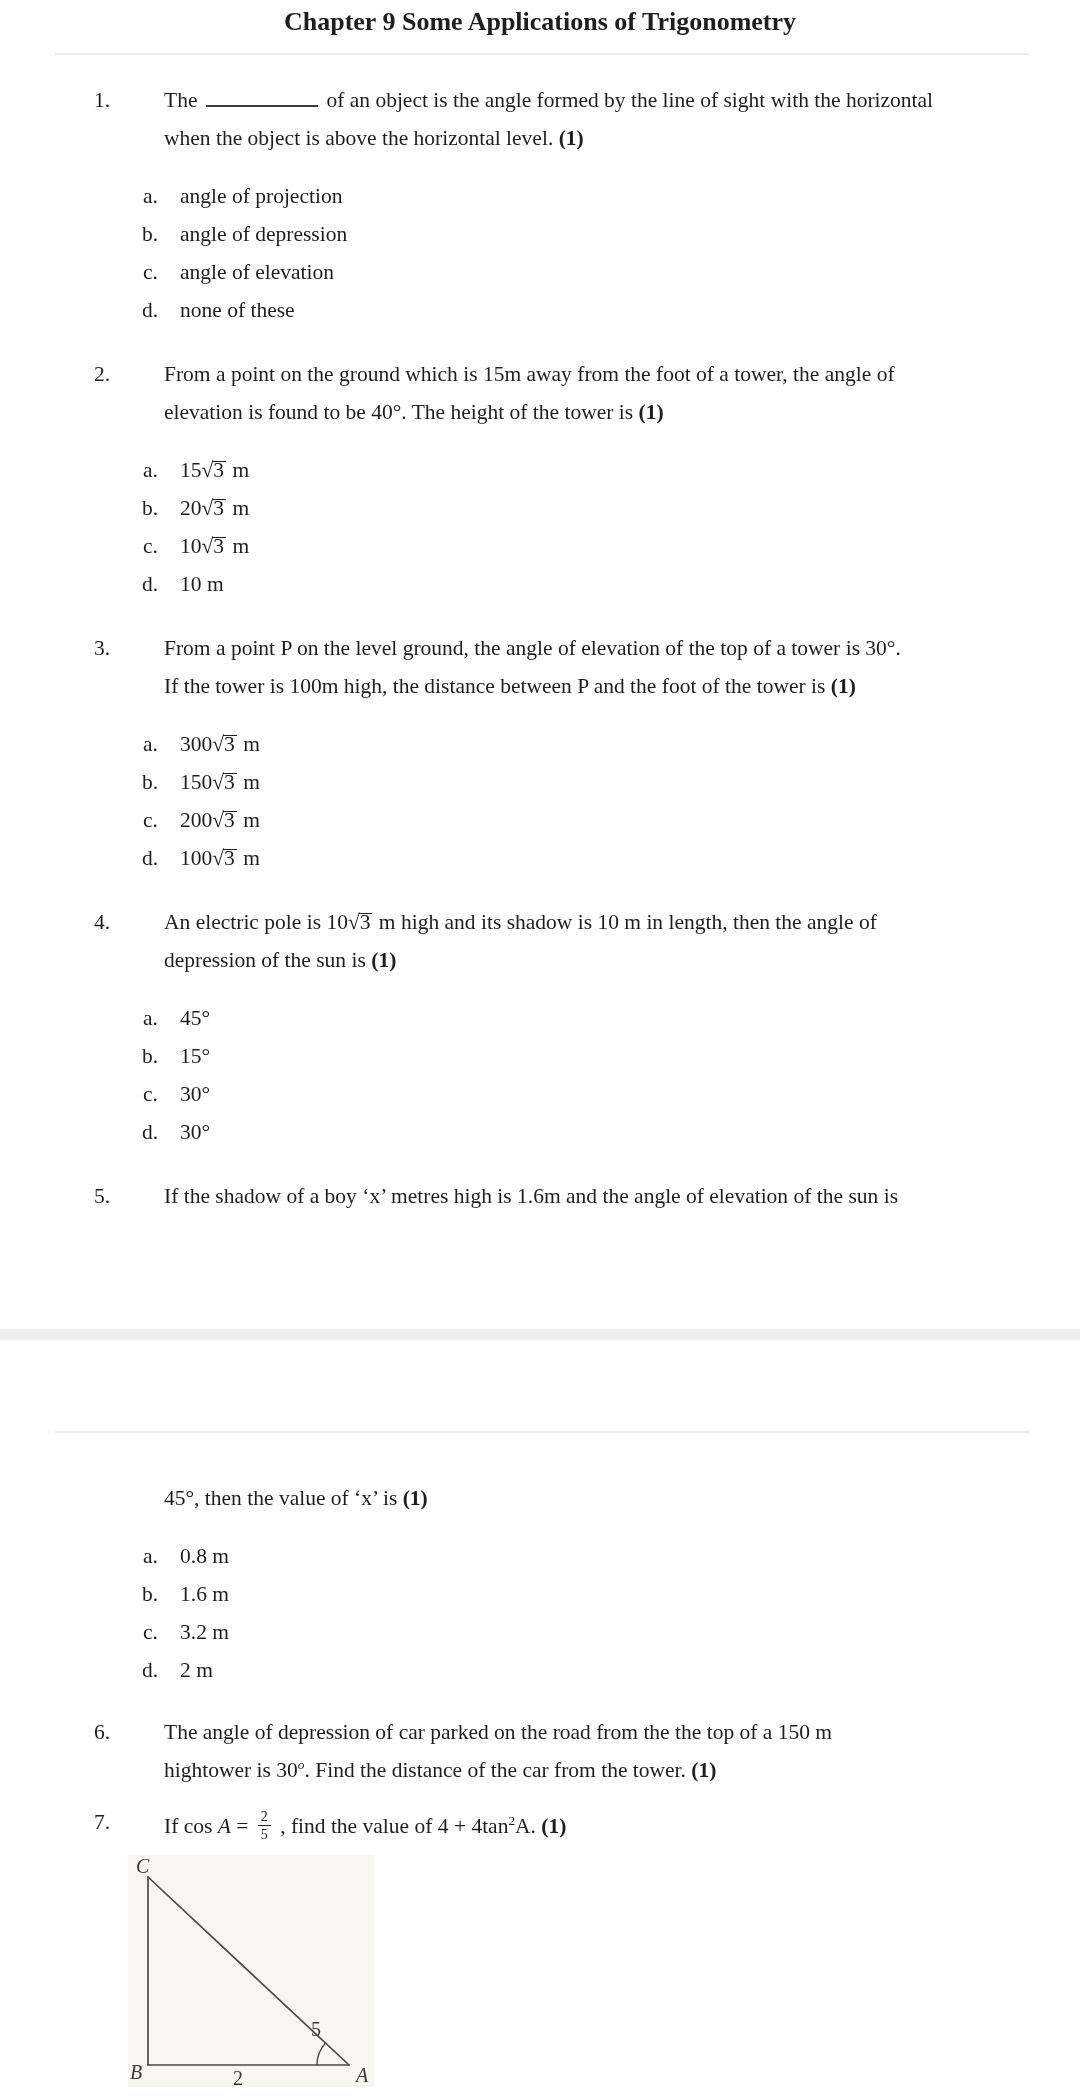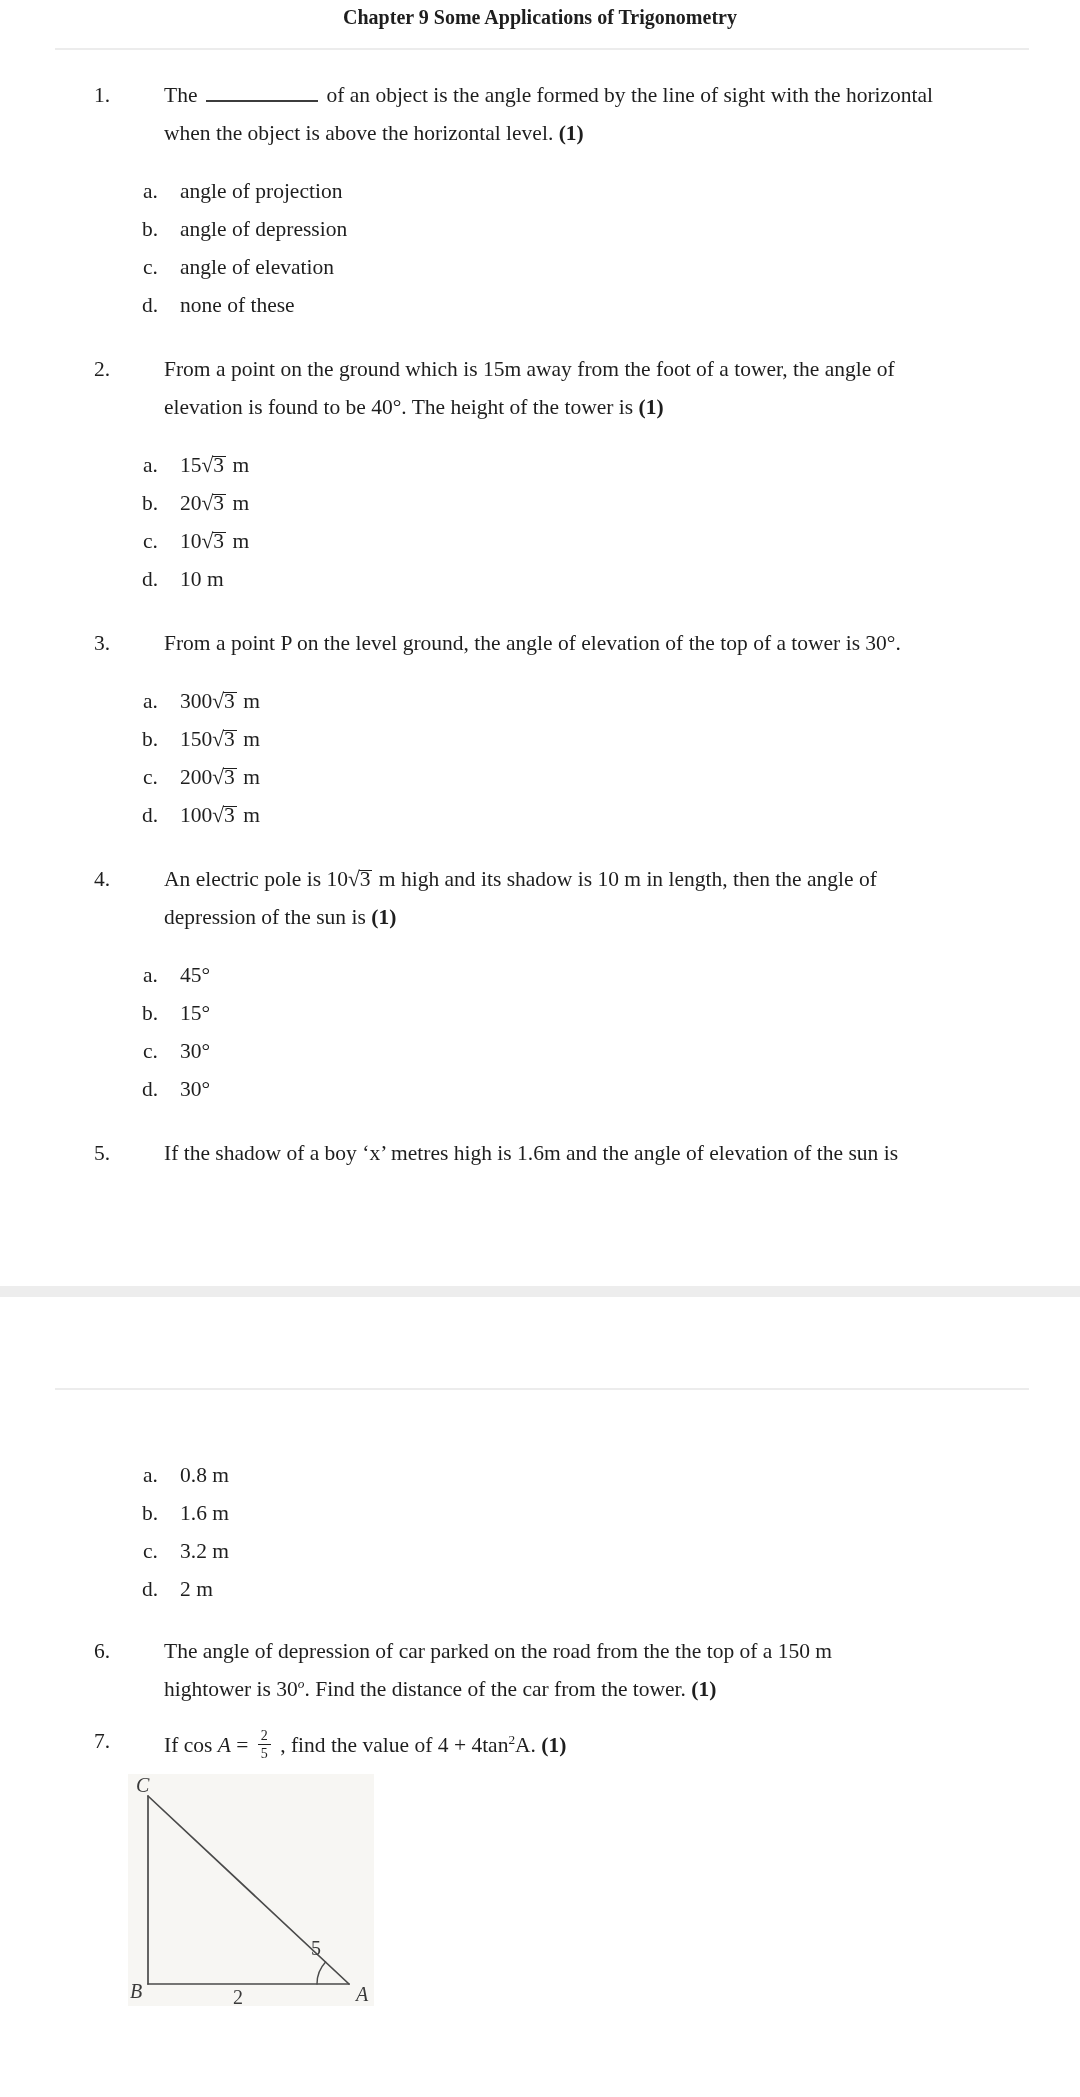--- a/index.html
+++ b/index.html
@@ -10,22 +10,23 @@
     overflow:hidden;
     font-family:"Liberation Serif","DejaVu Serif",serif;
     font-size:21.5px;
     line-height:38px;
     color:#1e1e1e;
     background:#ffffff;
   }
   .title{
     text-align:center;
     font-weight:bold;
-    font-size:20px;
+    font-size:26px;
     line-height:34px;
+    padding-top:5px;
   }
   .divider{
     border-top:2px solid #ececec;
     margin-left:55px;
     margin-right:51px;
   }
   .divider.top{margin-top:14px;}
   .content{padding:0 58px 0 94px;}
   .q{display:flex;margin-top:26px;}
   .qnum{flex:0 0 34px;}
@@ -138,20 +139,21 @@
               <div class="opttext">10 m</div>
             </div>
         </div>
       </div>
     </div>
 
     <div class="q">
       <div class="qnum">3.</div>
       <div class="qbody">
         <div class="qline">From a point P on the level ground, the angle of elevation of the top of a tower is 30°.</div>
+        <div class="qline"><span>If the tower is 100m high, the distance between P and the foot of the tower is</span> <span class="mark">(1)</span></div>
         <div class="opts">
           <div class="opt">
               <div class="optletter">a.</div>
               <div class="opttext"><span>300</span><span class="rt"><span class="rsign">√</span><span class="rbar">3</span></span><span> m</span></div>
             </div>
           <div class="opt">
               <div class="optletter">b.</div>
               <div class="opttext"><span>150</span><span class="rt"><span class="rsign">√</span><span class="rbar">3</span></span><span> m</span></div>
             </div>
           <div class="opt">
@@ -203,20 +205,21 @@
 
   <div class="sp1"></div>
   <div class="band"></div>
   <div class="sp2"></div>
   <div class="divider"></div>
   <div class="sp3"></div>
 
   <div class="content">
 
     <div class="qcont">
+      <div class="qline"><span>45°, then the value of ‘x’ is</span> <span class="mark">(1)</span></div>
       <div class="opts">
         <div class="opt">
             <div class="optletter">a.</div>
             <div class="opttext">0.8 m</div>
           </div>
         <div class="opt">
             <div class="optletter">b.</div>
             <div class="opttext">1.6 m</div>
           </div>
         <div class="opt">

